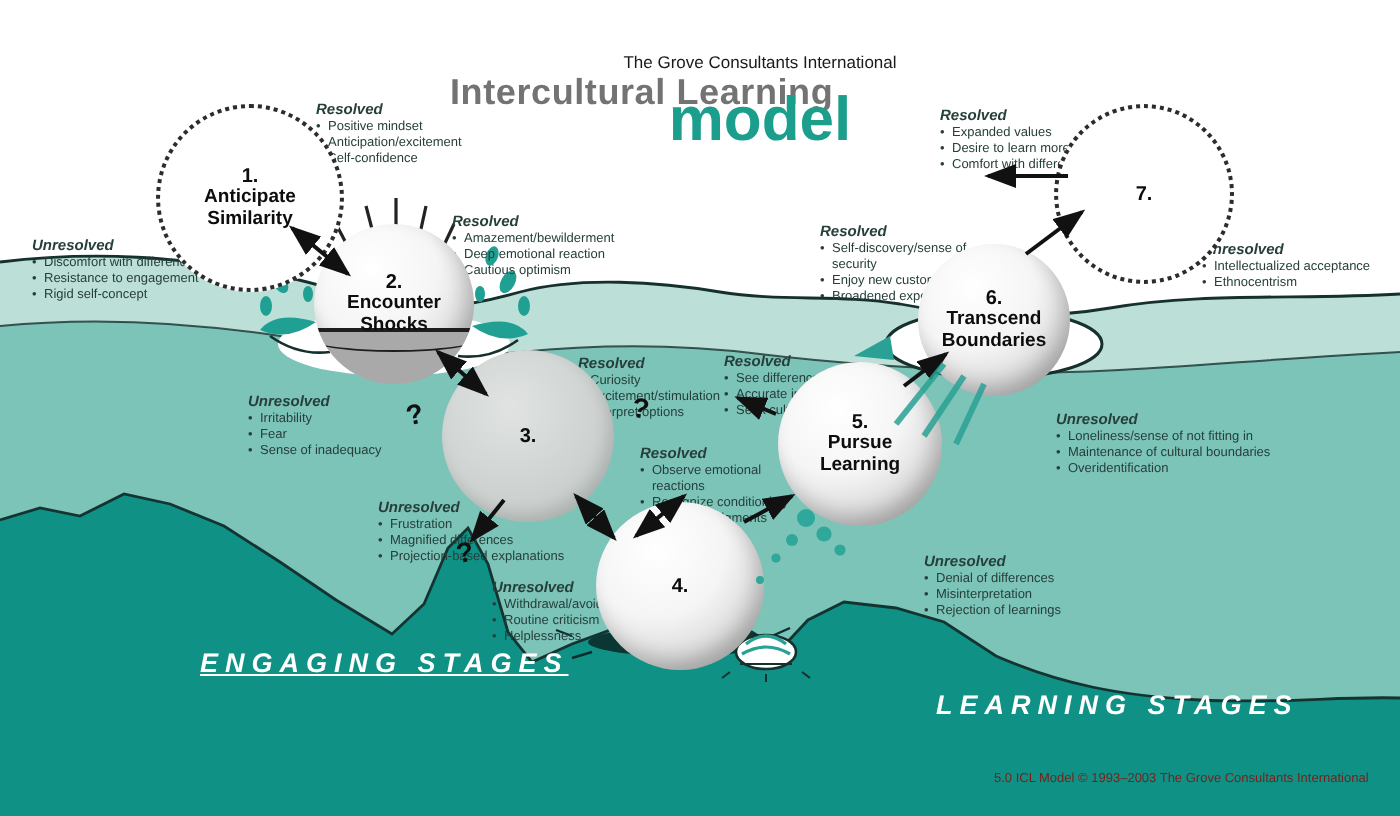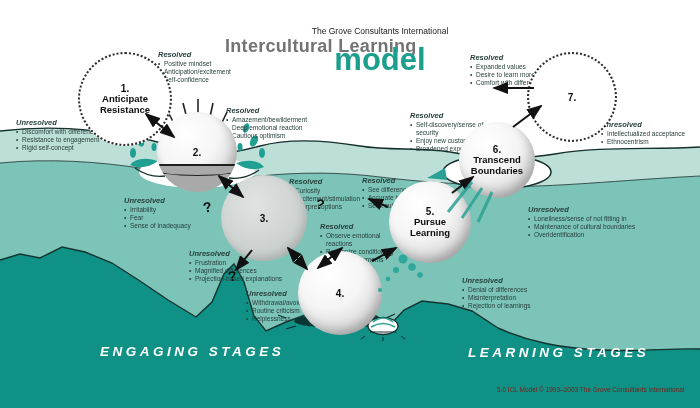--- a/index.html
+++ b/index.html
@@ -228,29 +228,30 @@
     <div class="hd">Unresolved</div>
     <ul>
         <li>Intellectualized acceptance</li>
         <li>Ethnocentrism</li>
       </ul>
   </div>
 
   <div class="stage dotted" style="left:78px;top:52px;width:90px;height:90px;">
     <div class="stagetext">
       <span class="num">1.</span>
-      <span class="nm">Anticipate Resistance</span>
+      <span class="nm">Anticipate Similarity</span>
     </div>
   </div>
 
   <div class="stage ball" style="left:157px;top:112px;width:80px;height:80px;">
     <div class="hull"></div>
     <div class="hull2"></div>
     <div class="stagetext">
       <span class="num">2.</span>
+      <span class="nm">Encounter Shocks</span>
     </div>
   </div>
 
   <div class="stage graycircle" style="left:221px;top:175px;width:86px;height:86px;">
     <div class="stagetext">
       <span class="num">3.</span>
     </div>
   </div>
 
   <div class="stage ball" style="left:298px;top:251px;width:84px;height:84px;">
@@ -311,17 +312,17 @@
     <g fill="#2fa79a">
       <circle cx="403" cy="259" r="4.5"></circle>
       <circle cx="412" cy="267" r="3.8"></circle>
       <circle cx="396" cy="270" r="3"></circle>
       <circle cx="420" cy="275" r="2.8"></circle>
       <circle cx="388" cy="279" r="2.3"></circle>
       <circle cx="380" cy="290" r="2"></circle>
     </g>
   </svg>
 
-  <div class="stageband" style="left:100px;top:344px;">ENGAGING STAGES</div>
+  <div class="stageband" style="left:100px;top:324px;text-decoration:underline;">ENGAGING STAGES</div>
   <div class="stageband" style="left:468px;top:345px;">LEARNING STAGES</div>
   <div class="copyright">5.0 ICL Model © 1993–2003 The Grove Consultants International</div>
 
 </div>
 
 </body></html>

